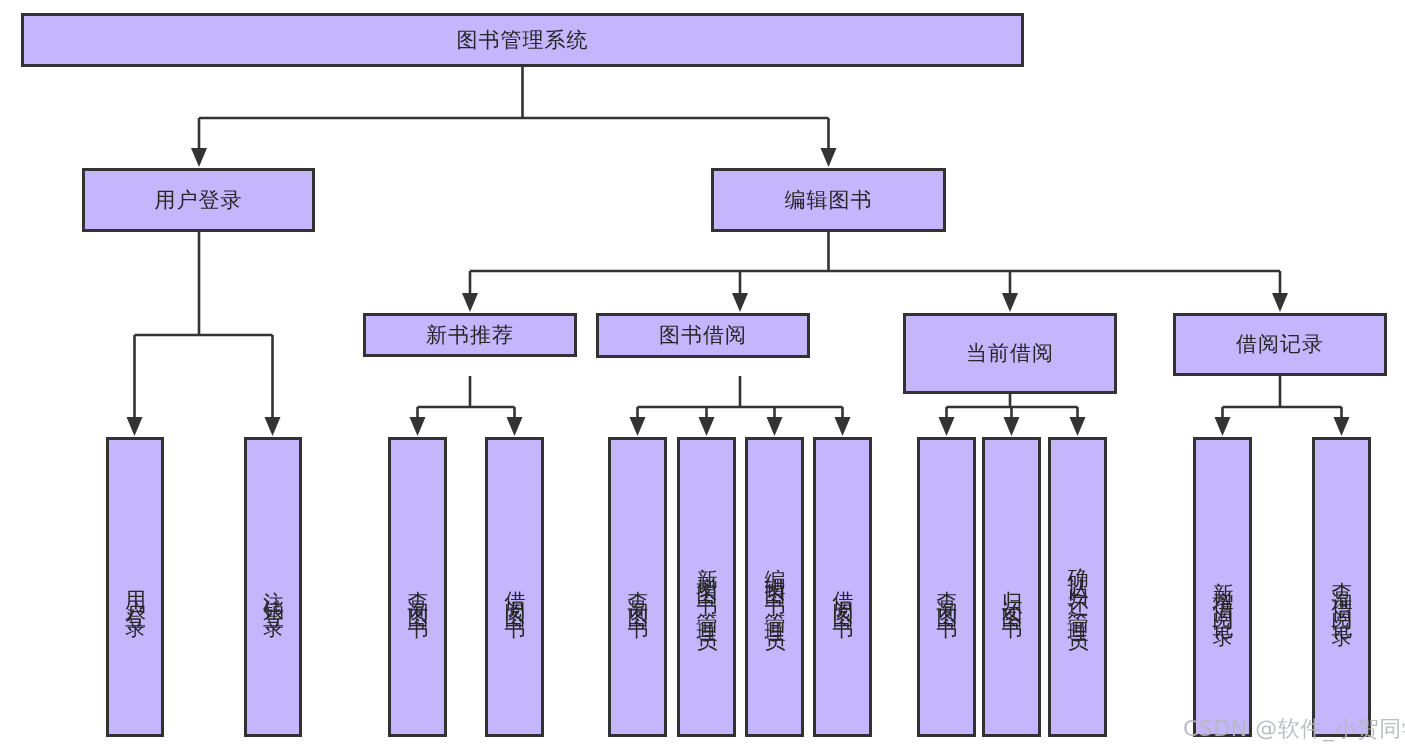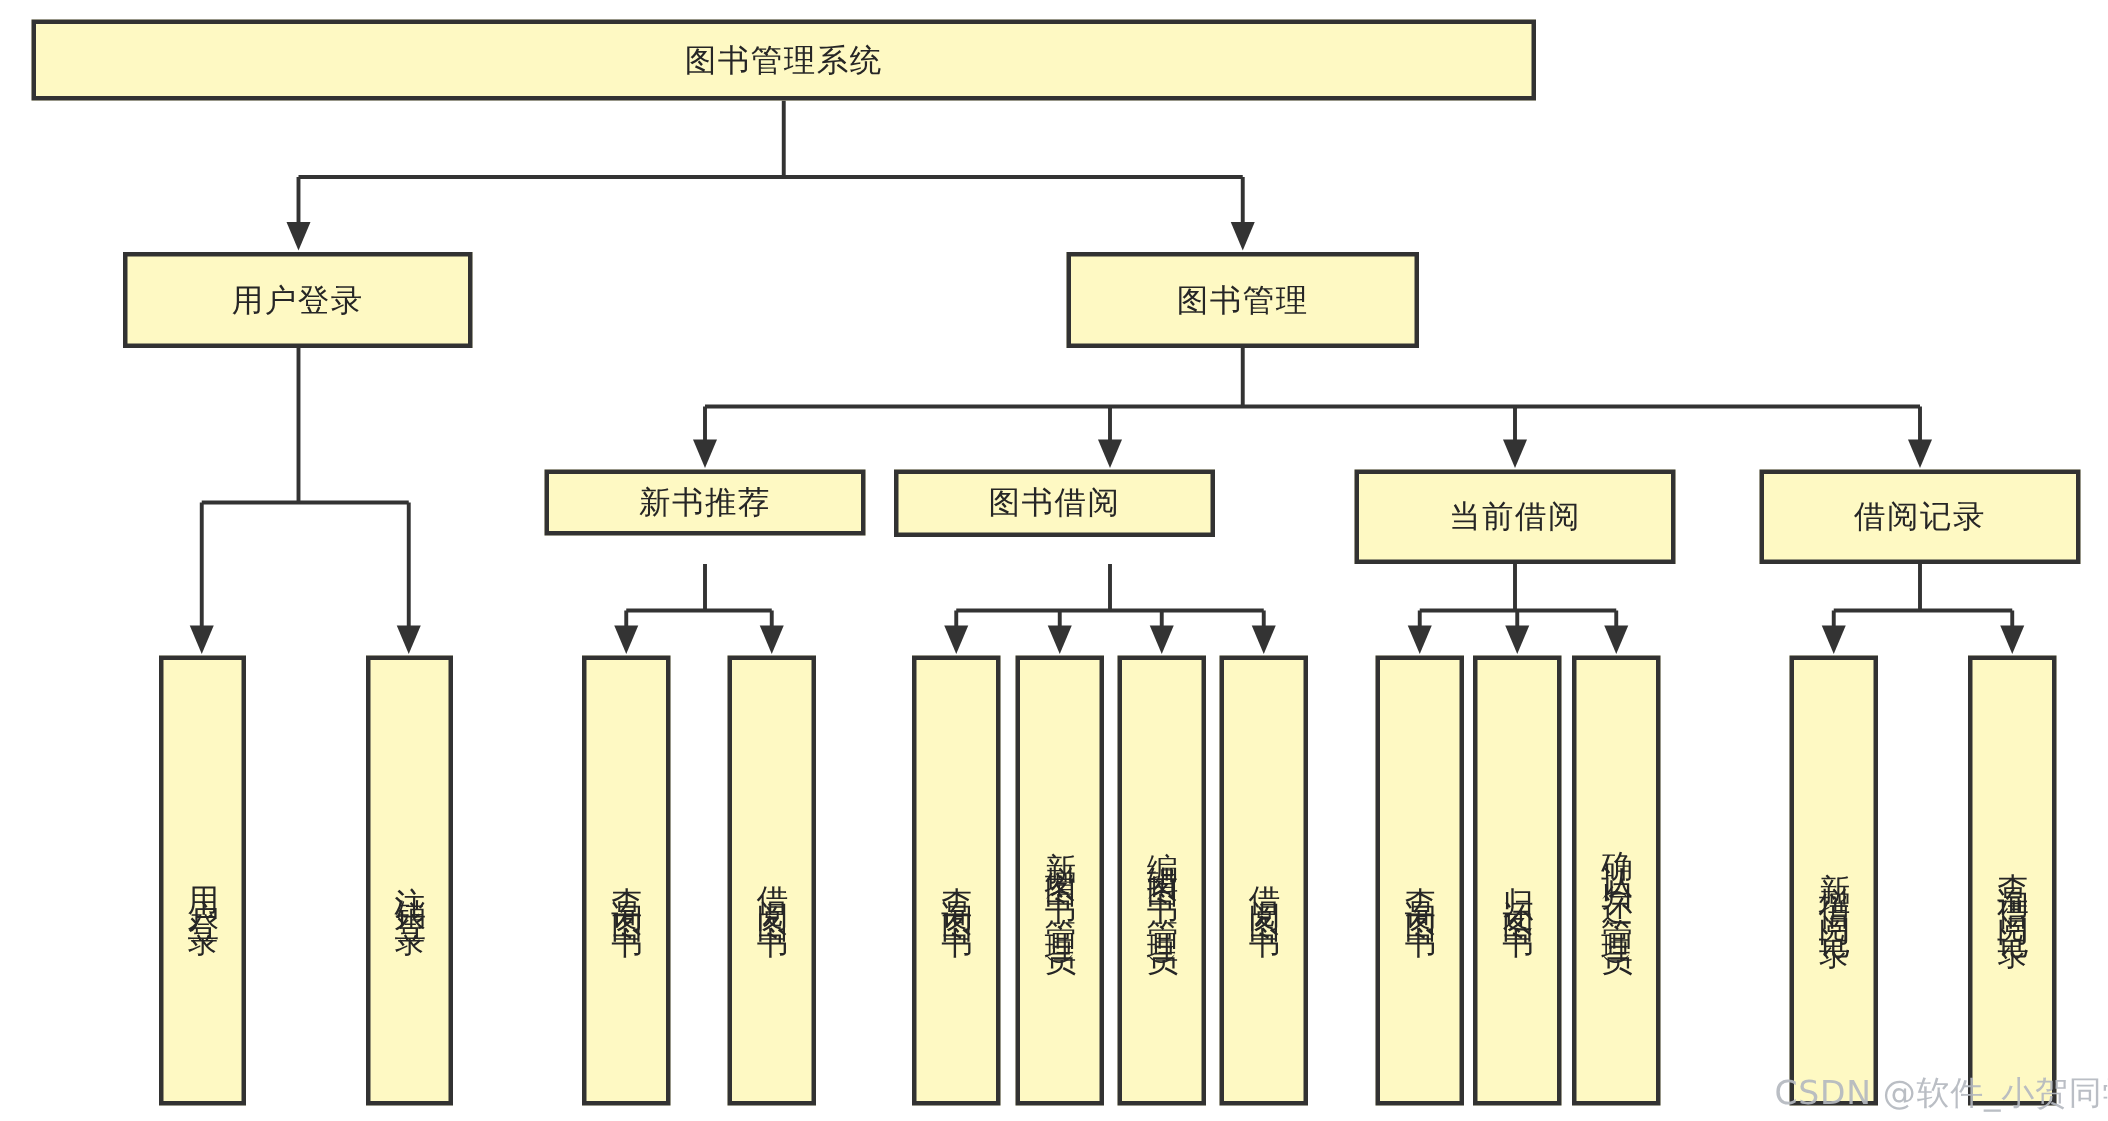--- a/index.html
+++ b/index.html
@@ -23,21 +23,21 @@
     stroke-width: 2.6;
     fill: none;
   }
   .connector-layer polygon.ah {
     fill: #333333;
     stroke: none;
   }
   .box {
     position: absolute;
     border: 3px solid #323232;
-    background: #fef9c3;
+    background: #c4b5fd;
     display: flex;
     align-items: center;
     justify-content: center;
     font-size: 21px;
     color: #262626;
     line-height: 1;
   }
   .box.h {
     letter-spacing: 1px;
   }
@@ -93,25 +93,25 @@
     <polygon class="ah" points="938.5,417 954.5,417 946.5,436"></polygon>
     <polygon class="ah" points="1003.5,417 1019.5,417 1011.5,436"></polygon>
     <polygon class="ah" points="1069.5,417 1085.5,417 1077.5,436"></polygon>
     <polygon class="ah" points="1214.5,417 1230.5,417 1222.5,436"></polygon>
     <polygon class="ah" points="1333.5,417 1349.5,417 1341.5,436"></polygon>
   </svg>
 
   <div class="box h" style="left:21px;top:13px;width:1003px;height:54px">图书管理系统</div>
 
   <div class="box h" style="left:82px;top:168px;width:233px;height:64px">用户登录</div>
-  <div class="box h" style="left:711px;top:168px;width:235px;height:64px">图书管理</div>
+  <div class="box h" style="left:711px;top:168px;width:235px;height:64px">编辑图书</div>
 
   <div class="box h" style="left:363px;top:313px;width:214px;height:44px">新书推荐</div>
   <div class="box h" style="left:596px;top:313px;width:214px;height:45px">图书借阅</div>
-  <div class="box h" style="left:903px;top:313px;width:214px;height:63px">当前借阅</div>
+  <div class="box h" style="left:903px;top:313px;width:214px;height:81px">当前借阅</div>
   <div class="box h" style="left:1173px;top:313px;width:214px;height:63px">借阅记录</div>
 
   <div class="box v" style="left:106px;top:437px;width:58px;height:300px">用户登录</div>
   <div class="box v" style="left:244px;top:437px;width:58px;height:300px">注销登录</div>
 
   <div class="box v" style="left:388px;top:437px;width:59px;height:300px">查询图书</div>
   <div class="box v" style="left:485px;top:437px;width:59px;height:300px">借阅图书</div>
 
   <div class="box v" style="left:608px;top:437px;width:59px;height:300px">查询图书</div>
   <div class="box v" style="left:677px;top:437px;width:59px;height:300px">新增图书（管理员）</div>

